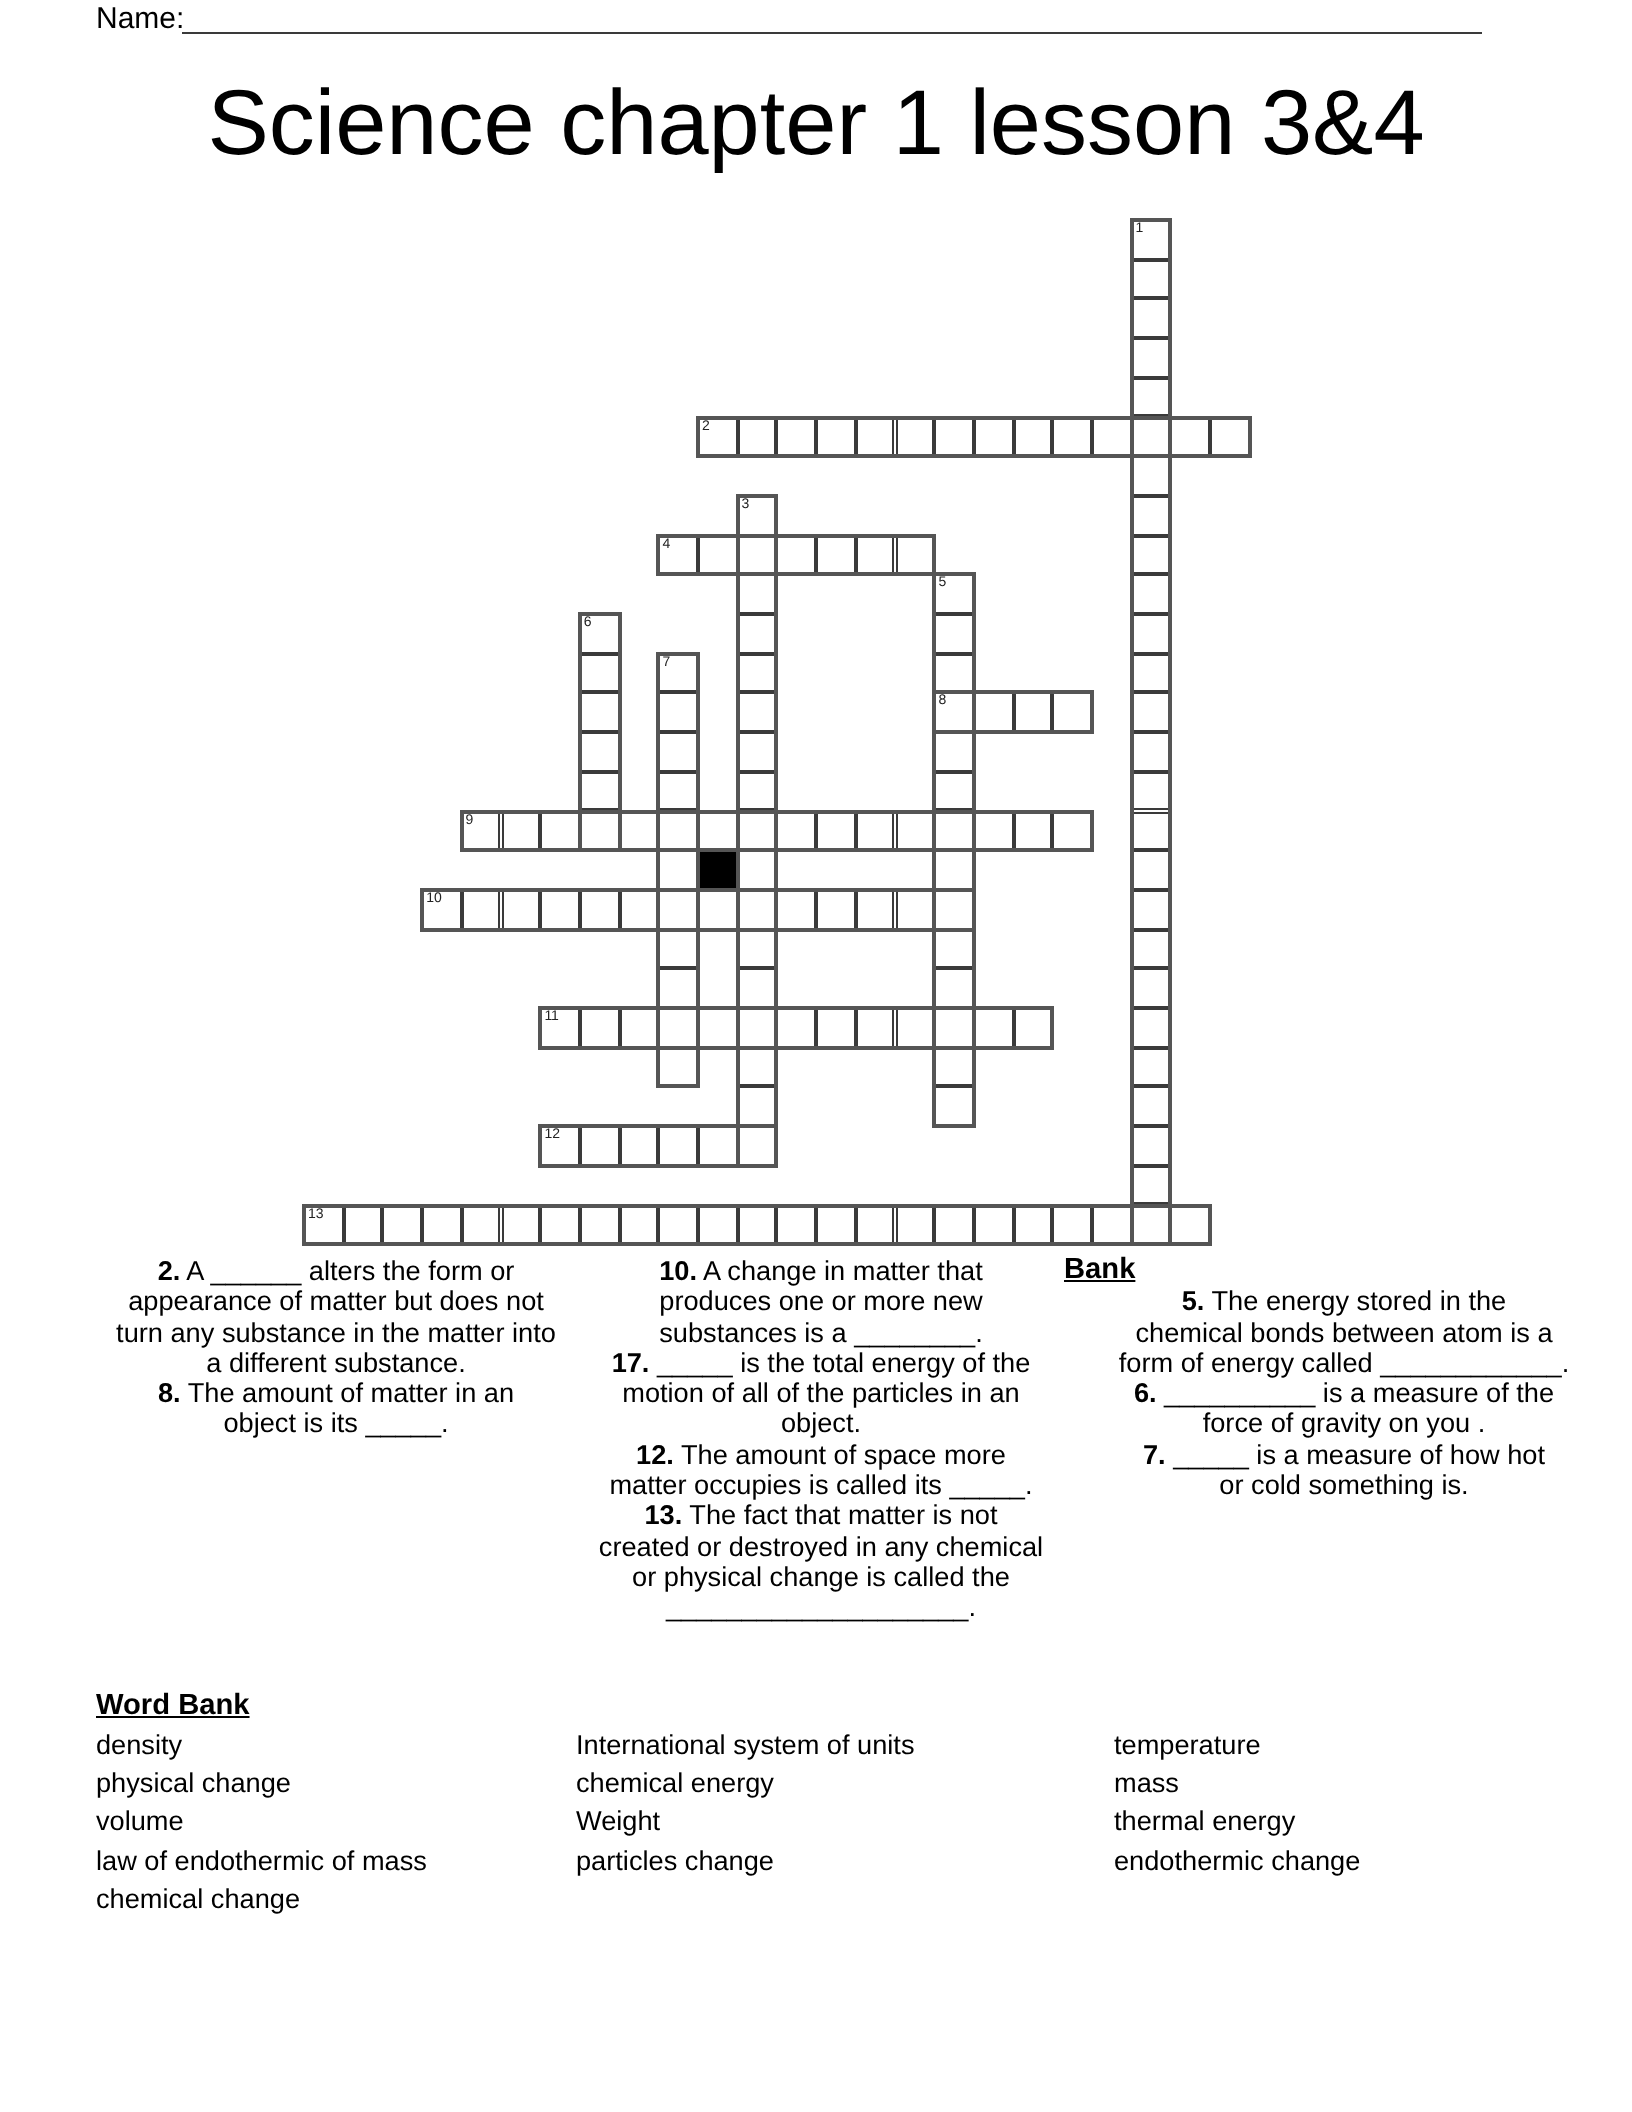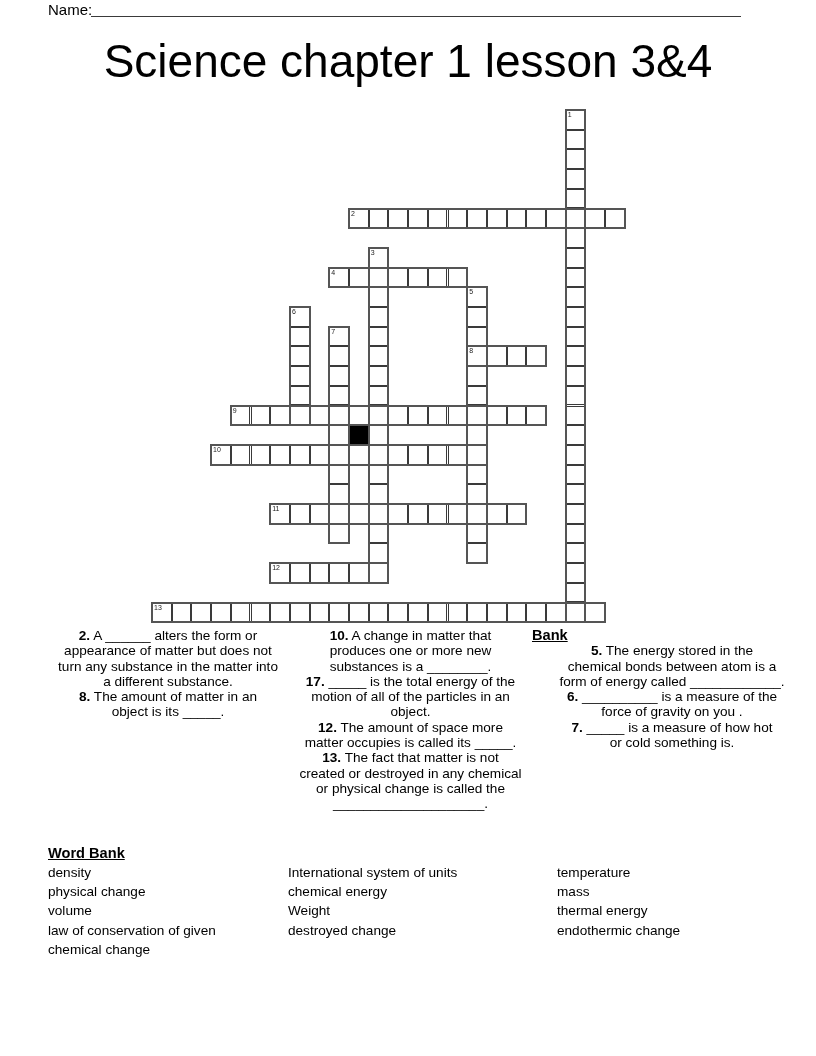--- a/index.html
+++ b/index.html
@@ -320,28 +320,28 @@
         <p class="clue"><b>7.</b><span> _____ is a measure of how hot
 or cold something is.</span></p>
       </div>
   </div>
 
   <p class="wordbank-header">Word Bank</p>
   <div class="wb-col wb-col-1" id="wb1">
       <p class="wb-item">density</p>
       <p class="wb-item">physical change</p>
       <p class="wb-item">volume</p>
-      <p class="wb-item">law of conservation of given</p>
+      <p class="wb-item">law of endothermic of mass</p>
       <p class="wb-item">chemical change</p>
     </div>
   <div class="wb-col wb-col-2" id="wb2">
       <p class="wb-item">International system of units</p>
       <p class="wb-item">chemical energy</p>
       <p class="wb-item">Weight</p>
-      <p class="wb-item">destroyed change</p>
+      <p class="wb-item">particles change</p>
     </div>
   <div class="wb-col wb-col-3" id="wb3">
       <p class="wb-item">temperature</p>
       <p class="wb-item">mass</p>
       <p class="wb-item">thermal energy</p>
       <p class="wb-item">endothermic change</p>
     </div>
 
 </div>
 

